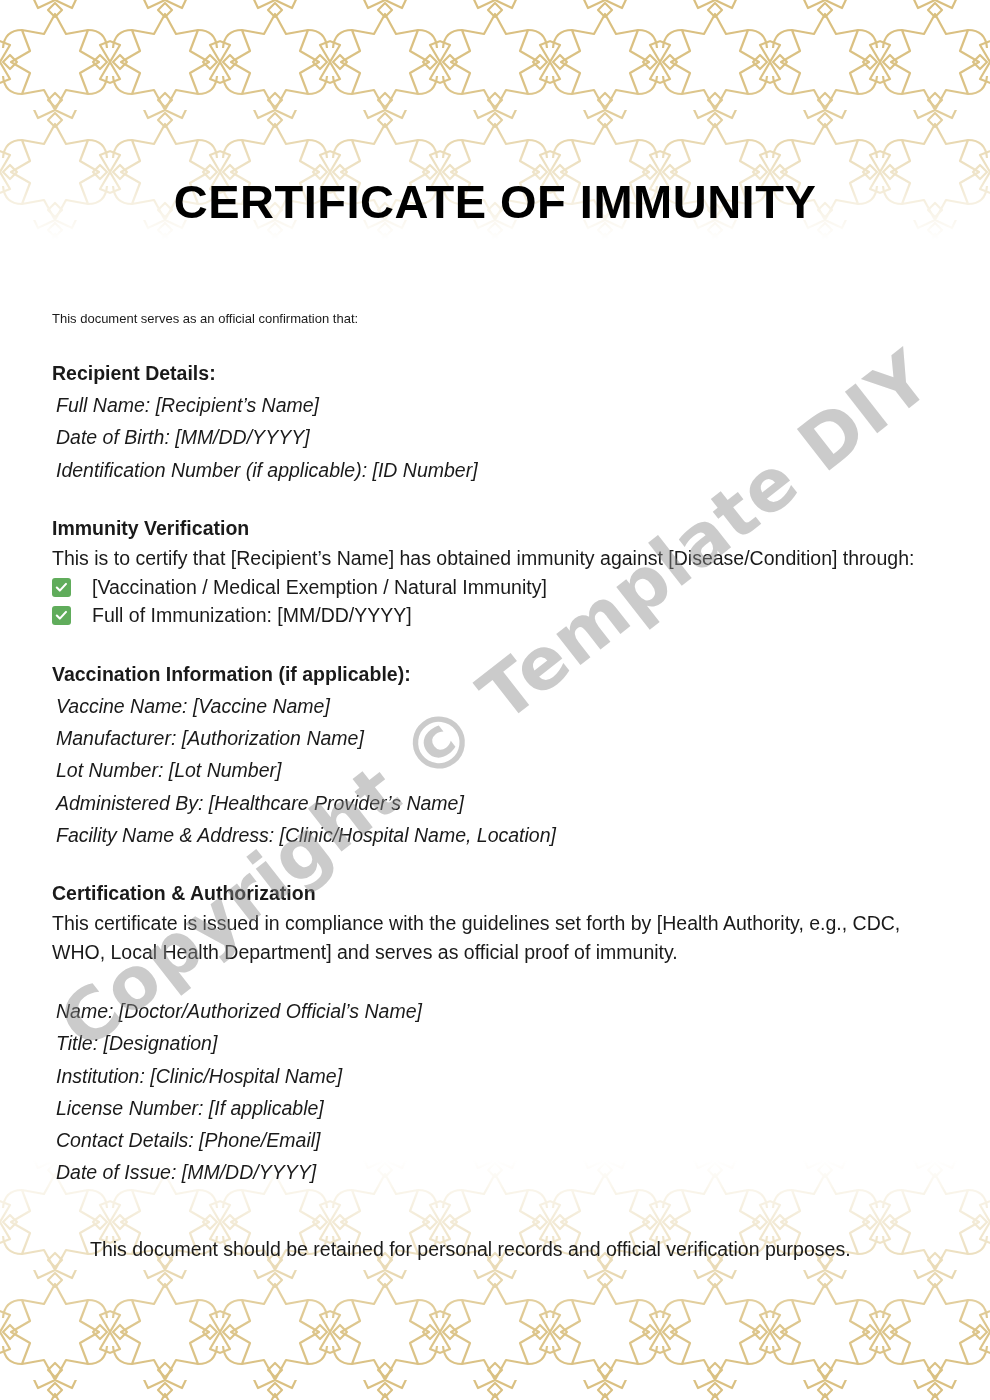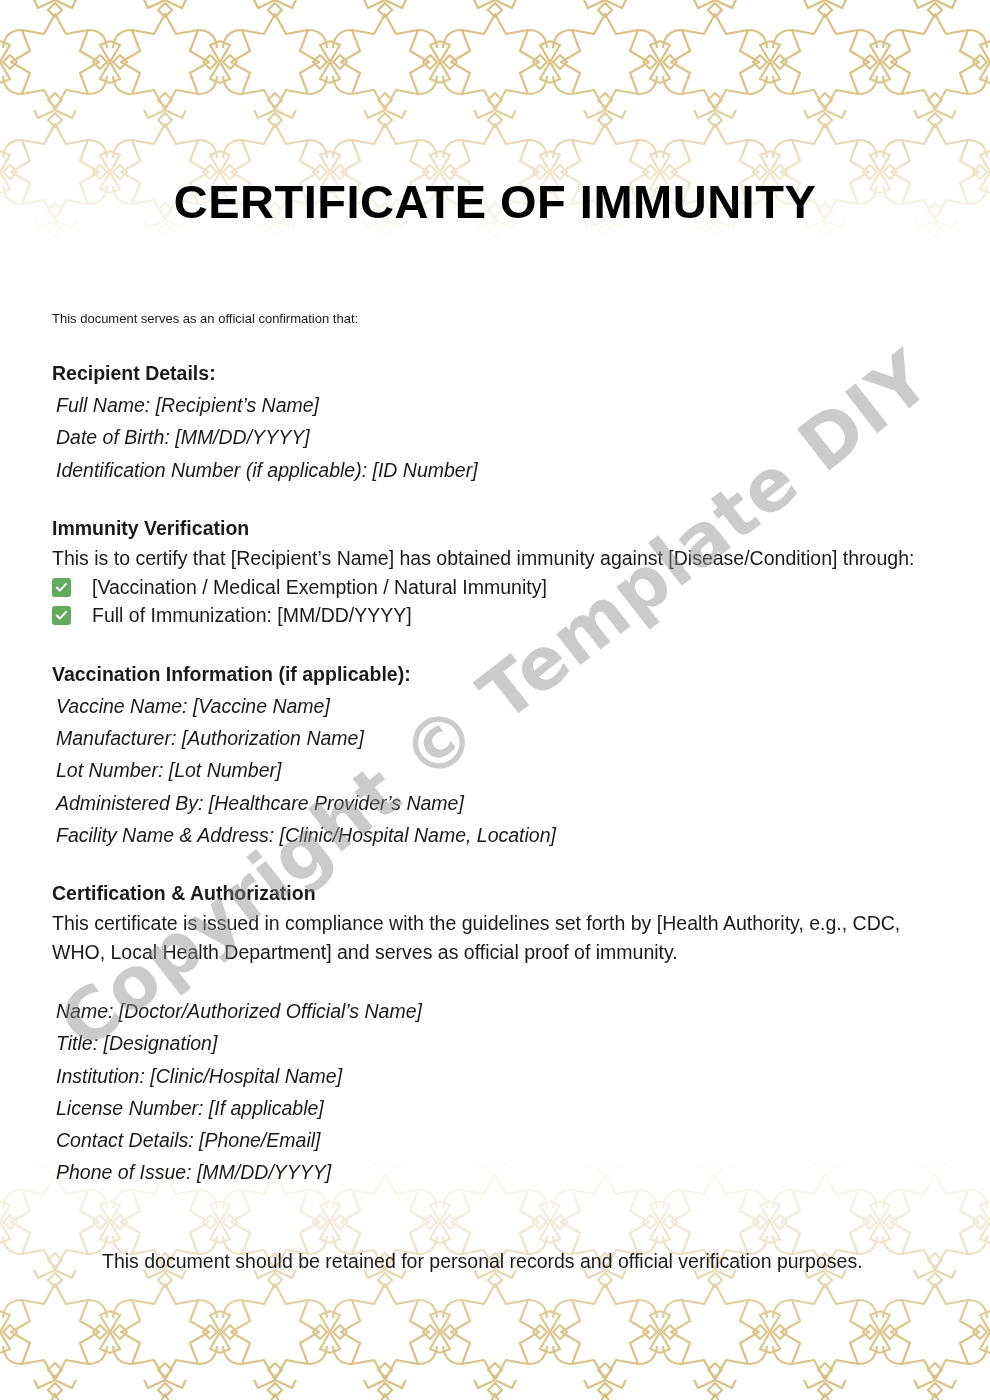--- a/index.html
+++ b/index.html
@@ -117,21 +117,21 @@
     margin-top: 5px;
     border-radius: 3px;
     background: #60ac5b;
     display: inline-flex;
     align-items: center;
     justify-content: center;
   }
   .check-box svg { display: block; }
   .closing {
     font-size: 19.5px;
-    margin: 16px;
+    margin: 4px;
     padding-top: 44px;
     padding-left: 34px;
     line-height: 1.45;
   }
 </style>
 </head>
 <body>
 
 <div class="page">
 
@@ -221,19 +221,19 @@
       <div class="section-heading">Certification &amp; Authorization</div>
       <p class="para">This certificate is issued in compliance with the guidelines set forth by [Health Authority, e.g., CDC, WHO, Local Health Department] and serves as official proof of immunity.</p>
     </div>
 
     <div class="section">
       <p class="line">Name: [Doctor/Authorized Official’s Name]</p>
       <p class="line">Title: [Designation]</p>
       <p class="line">Institution: [Clinic/Hospital Name]</p>
       <p class="line">License Number: [If applicable]</p>
       <p class="line">Contact Details: [Phone/Email]</p>
-      <p class="line">Phone of Issue: [MM/DD/YYYY]</p>
+      <p class="line">Date of Issue: [MM/DD/YYYY]</p>
     </div>
 
     <p class="closing">This document should be retained for personal records and official verification purposes.</p>
 
   </div>
 </div>
 
 </body></html>

